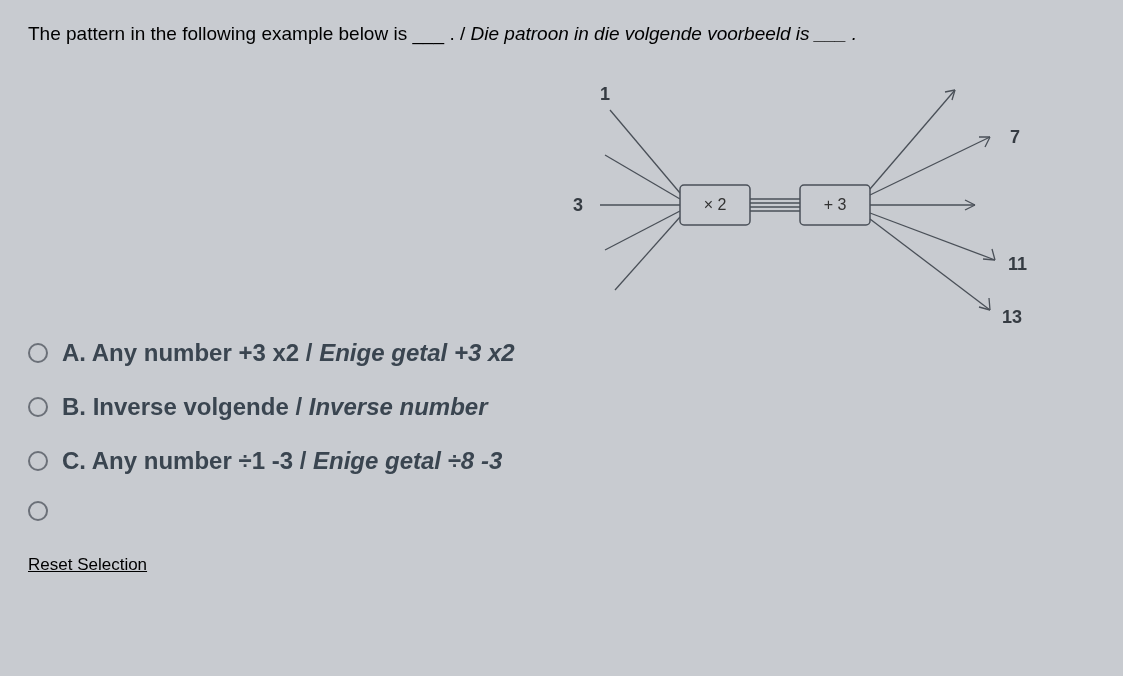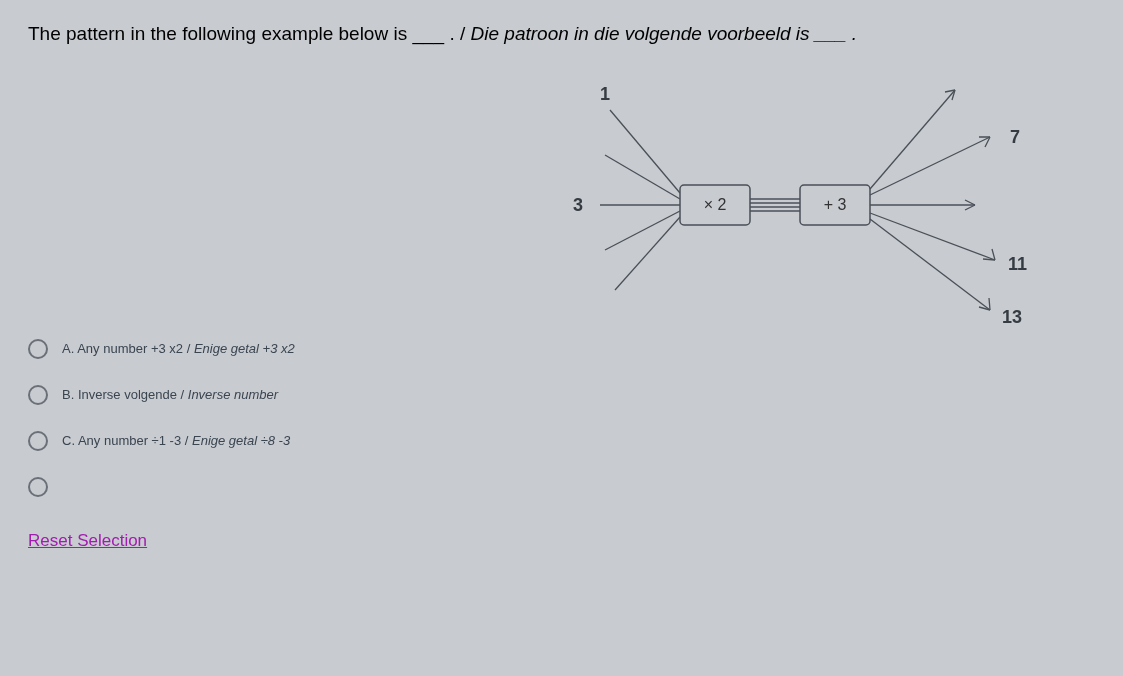--- a/index.html
+++ b/index.html
@@ -60,29 +60,30 @@
     .radio-circle {
       width: 20px;
       height: 20px;
       border: 2px solid #6b7078;
       border-radius: 50%;
       margin-right: 14px;
       flex-shrink: 0;
       background: transparent;
     }
     .option-label {
-      font-size: 13px;
+      font-size: 24px;
       color: #3a4550;
+      font-weight: bold;
     }
     .option-label .italic {
       font-style: italic;
     }
     .reset-link {
       font-size: 17px;
-      color: #a21caf;
+      color: #000000;
       text-decoration: underline;
       cursor: pointer;
       margin-top: 8px;
       display: inline-block;
     }
     .op-box {
       fill: #c8cbd0;
       stroke: #4a5058;
       stroke-width: 1.5;
       rx: 4;

